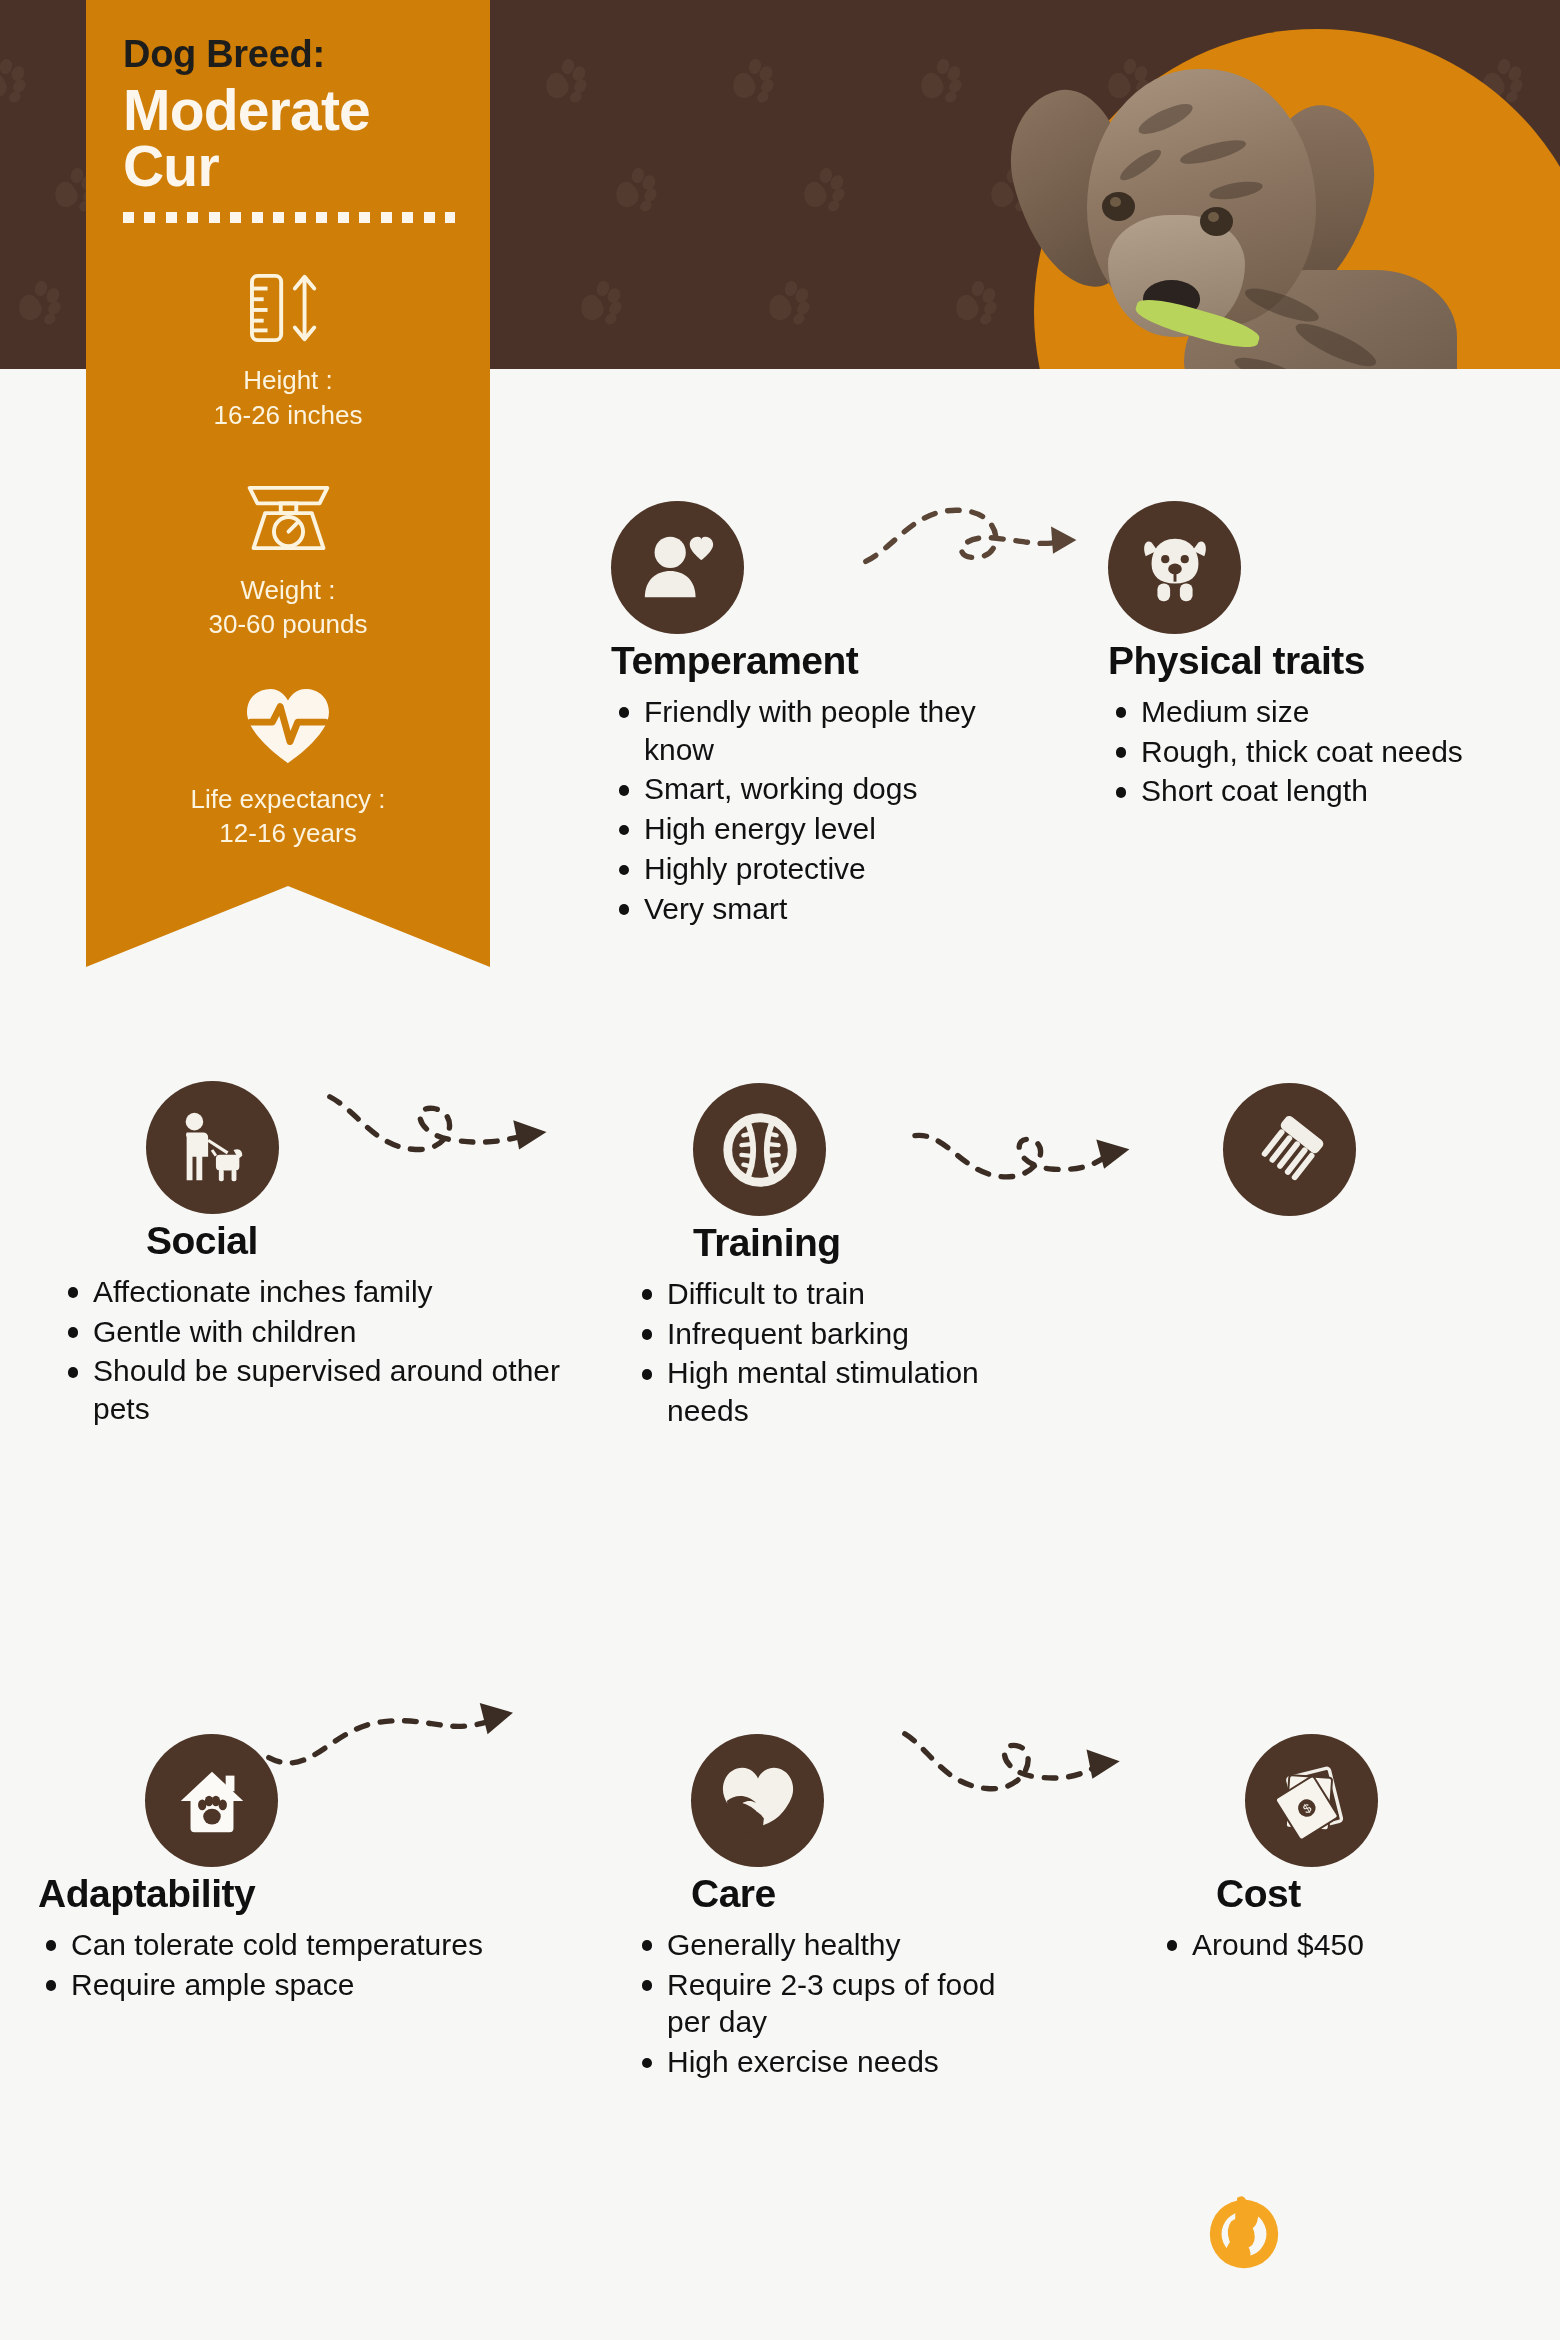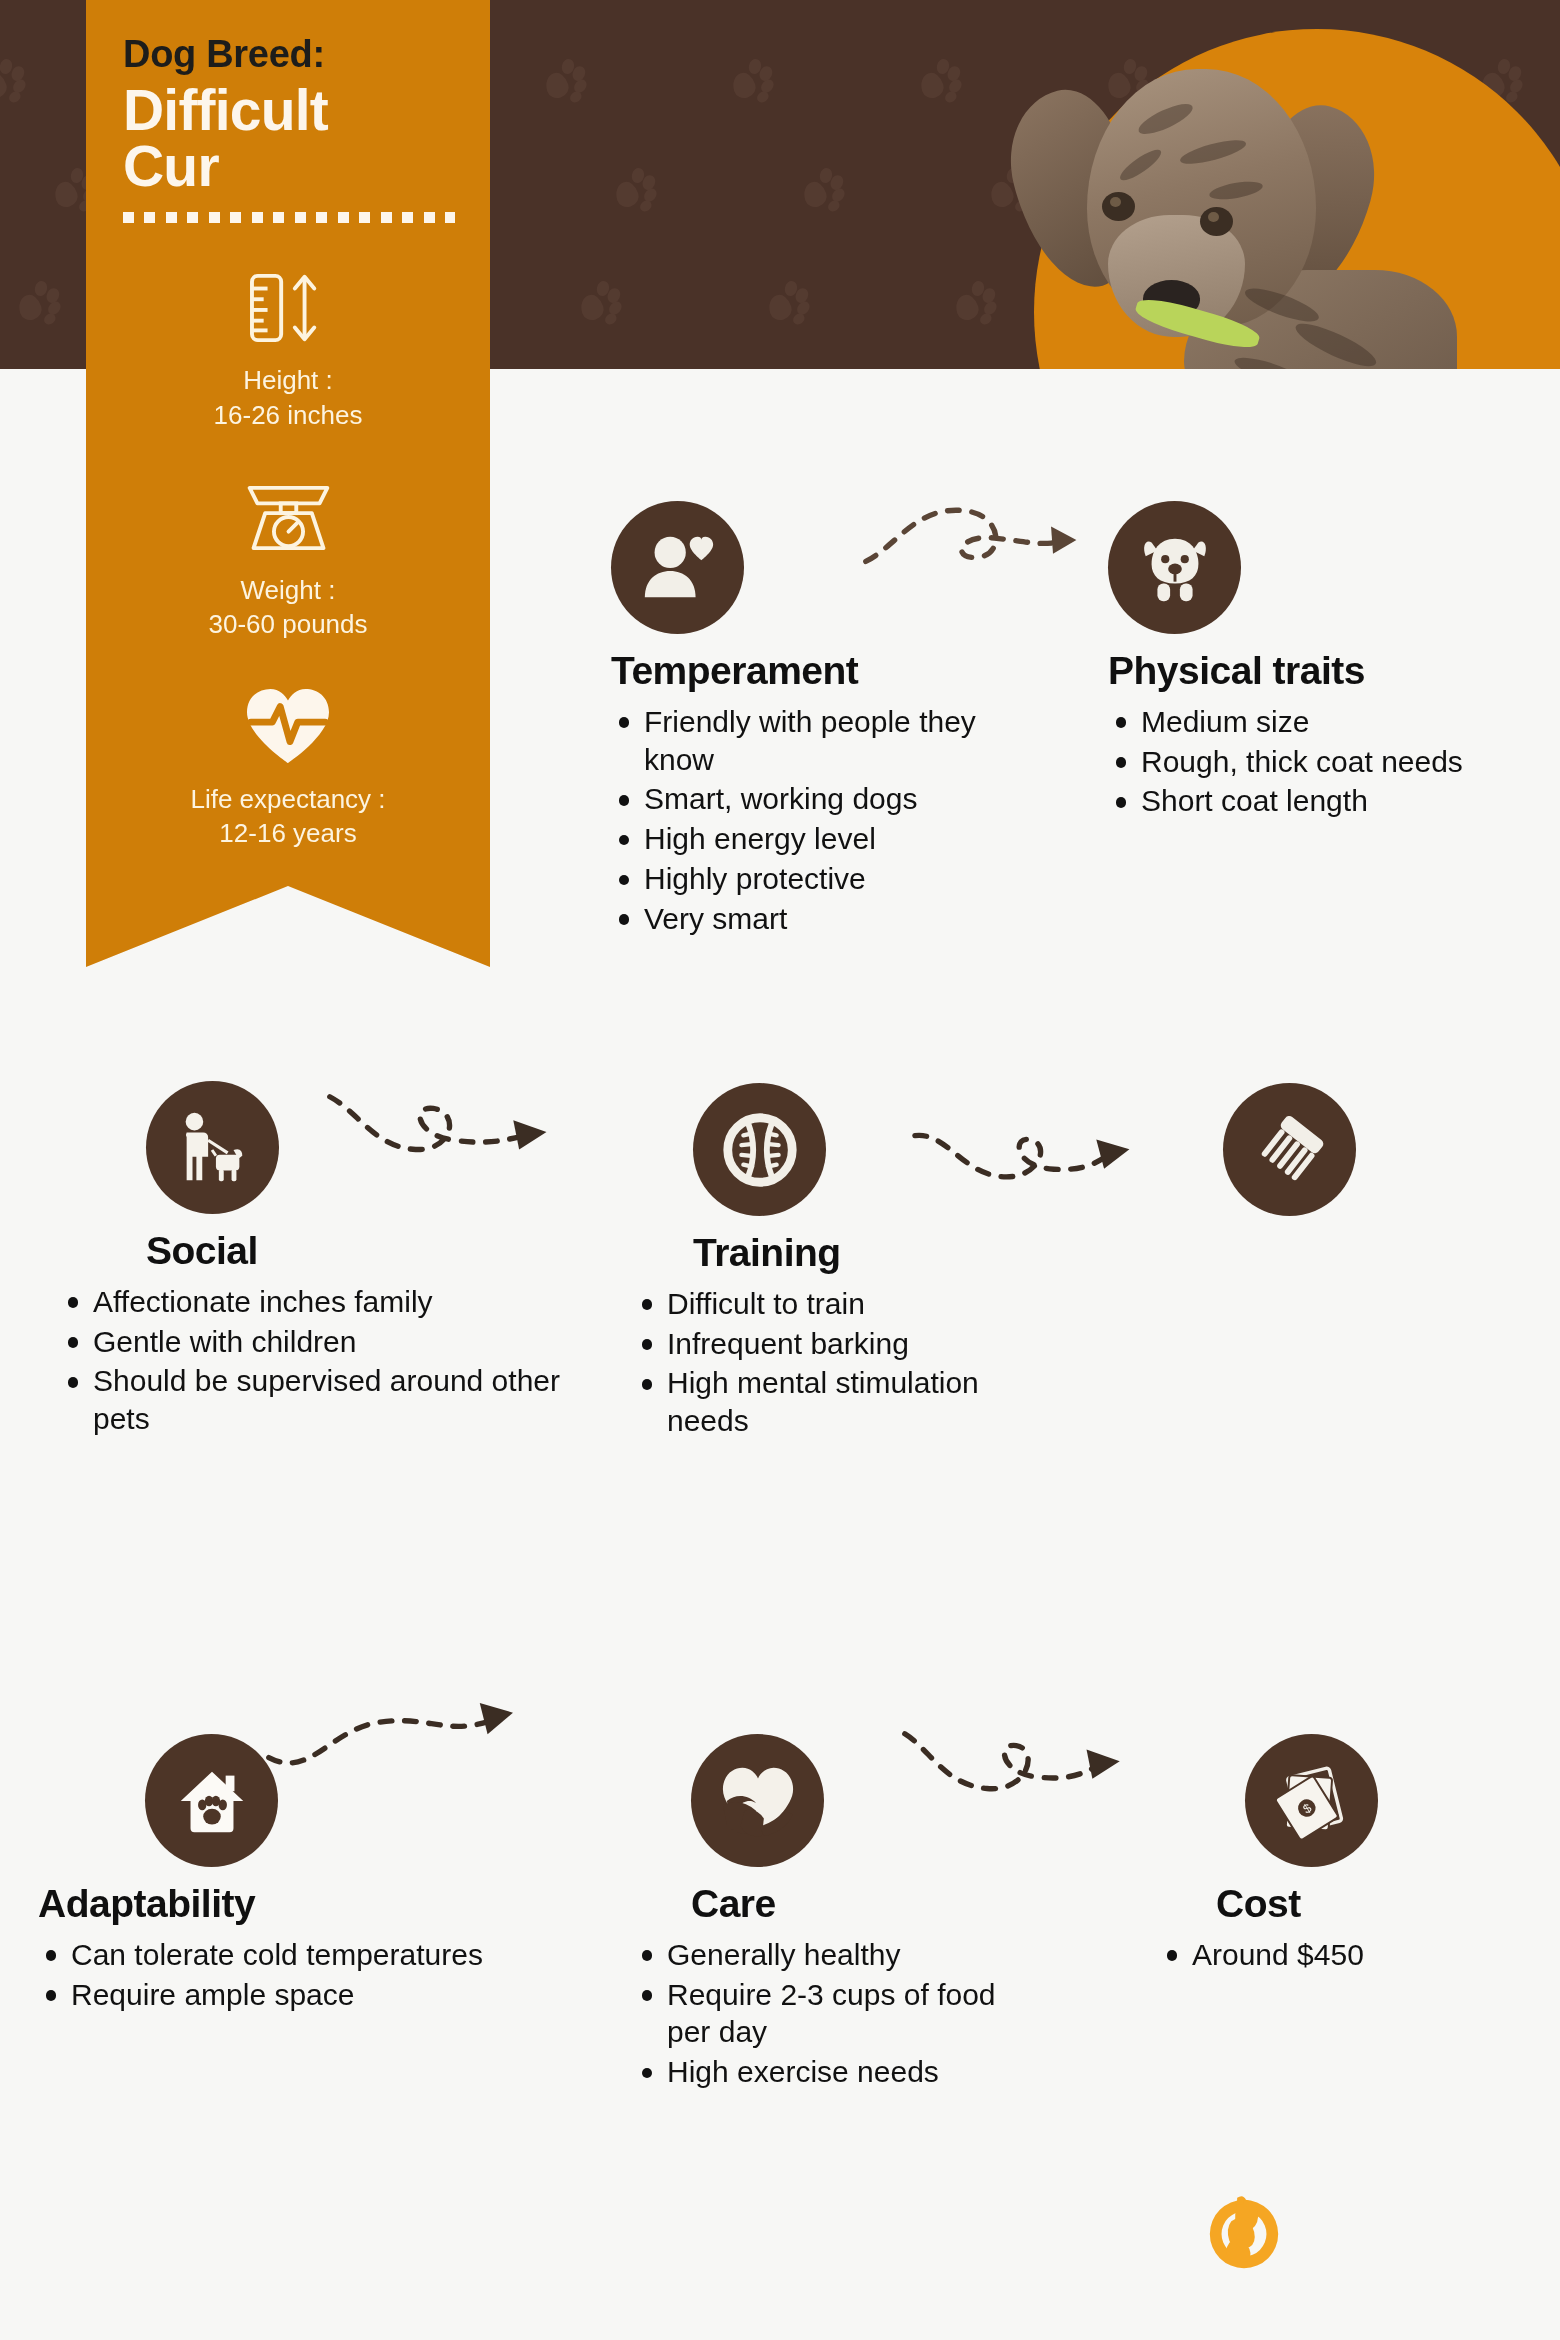--- a/index.html
+++ b/index.html
@@ -119,21 +119,21 @@
   .stat.life .stat-label { color:#fdf4e0; }
 
   
   .section { position:absolute; }
   .sec-icon {
     width:133px; height:133px; border-radius:50%; background:#4d3527;
     display:flex; align-items:center; justify-content:center;
   }
   .sec-title {
     font-size:39px; font-weight:bold; color:#101010; letter-spacing:-0.5px;
-    margin-top:15px; white-space:nowrap;
+    margin-top:5px; white-space:nowrap;
   }
   .sec-list { margin-top:9.8px; list-style:none; }
   .sec-list li {
     position:relative; padding-left:33px; font-size:30px; line-height:1.26;
     color:#111; font-weight:400; margin-bottom:2px;
   }
   .sec-list li::before {
     content:""; position:absolute; left:7.8px; top:14.6px;
     width:10.7px; height:10.7px; border-radius:50%; background:#111;
   }
@@ -361,21 +361,21 @@
       <div class="eye r"></div>
       <div class="nose"></div>
       <div class="collar"></div>
     </div>
   </div>
 </div>
 
 <div class="ribbon">
   <div class="ribbon-inner">
     <div class="eyebrow">Dog Breed:</div>
-    <div class="breed-name" style="white-space:pre-line;">Difficult
+    <div class="breed-name" style="white-space:pre-line;">Moderate
 Cur</div>
     <div class="dashed-rule"></div>
 
     <div class="stat">
       <div class="stat-icon">
         <svg width="88" height="74" viewBox="0 0 90 76">
           <rect x="8" y="5" width="30" height="66" rx="6" fill="none" stroke="#fdf4e0" stroke-width="4"></rect>
           <line x1="8" y1="18" x2="24" y2="18" stroke="#fdf4e0" stroke-width="4"></line>
           <line x1="8" y1="29" x2="20" y2="29" stroke="#fdf4e0" stroke-width="4"></line>
           <line x1="8" y1="40" x2="24" y2="40" stroke="#fdf4e0" stroke-width="4"></line>

